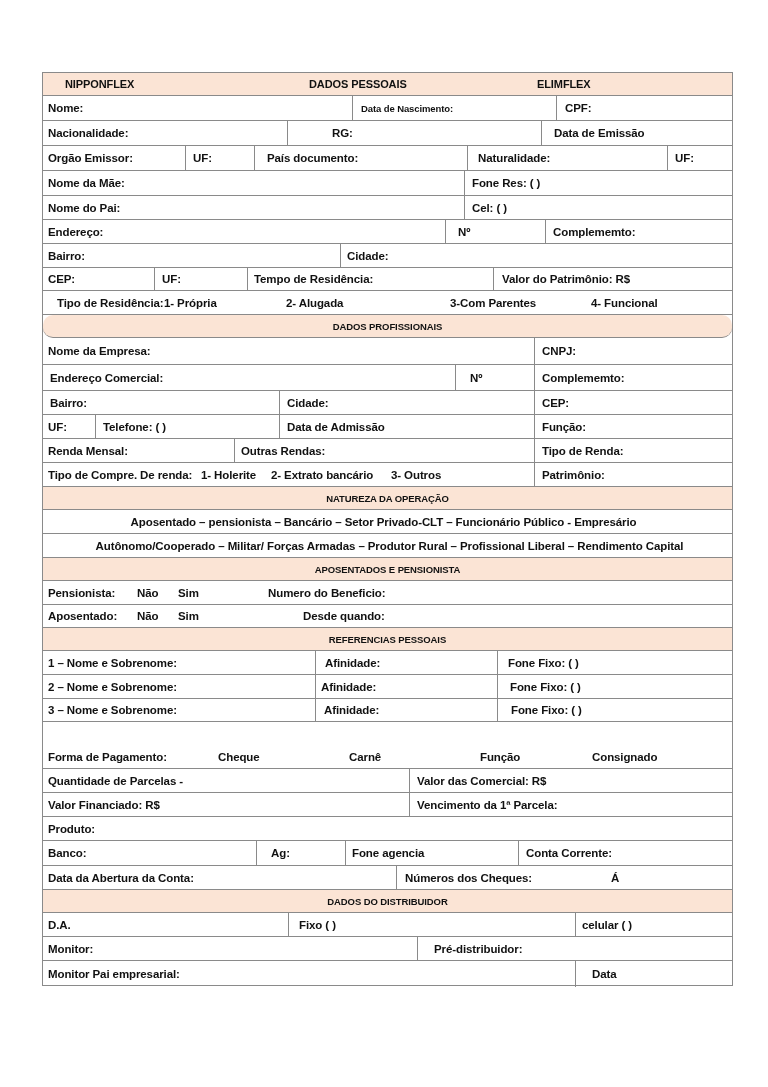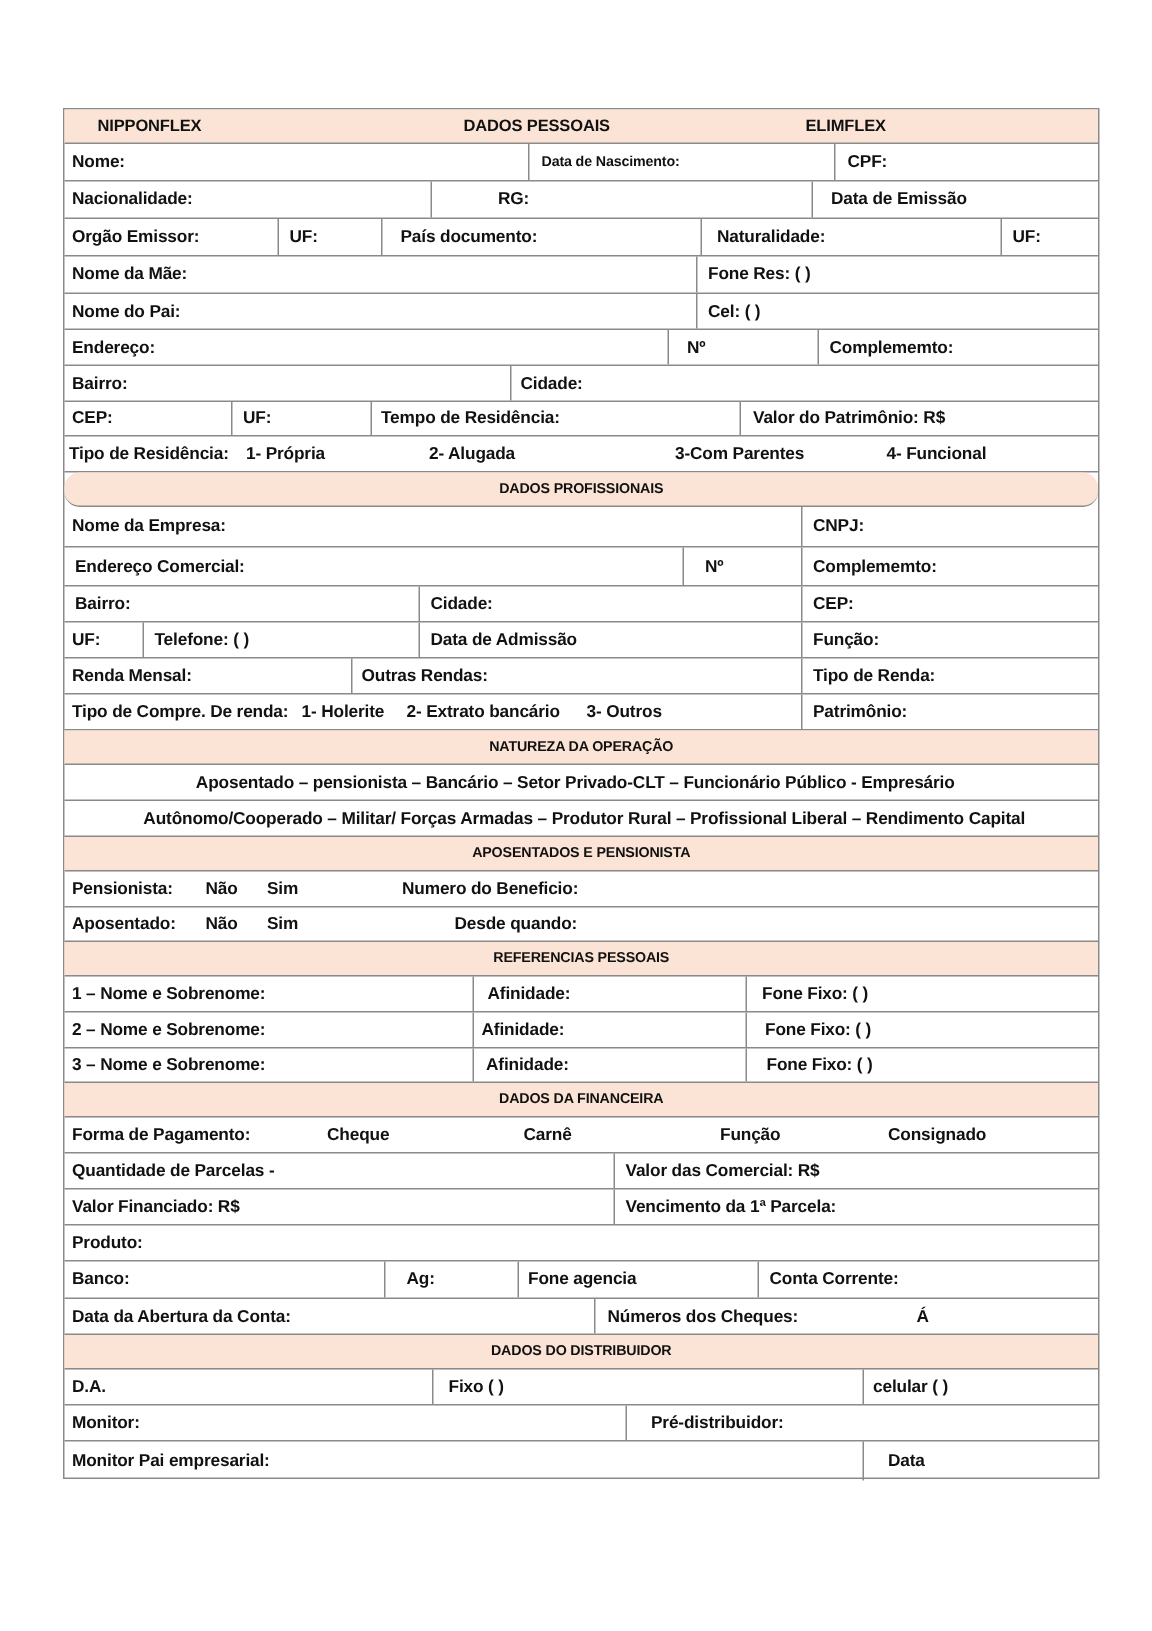--- a/index.html
+++ b/index.html
@@ -119,21 +119,21 @@
       </div>
     <div class="cell" style="left:450px;right:0;">
         <span class="lbl" style="left:8px;">Valor do Patrimônio: R$</span>
       </div>
     <div class="cell" style="left:204px;width:246px;">
         <span class="lbl" style="left:6px;">Tempo de Residência:</span>
       </div>
   </div>
 
   <div class="row" style="top:218px;height:24px;">
-    <span class="lbl" style="left:3px;">Tipo de Residência:</span>
+    <span class="lbl" style="left:14px;">Tipo de Residência:</span>
     <span class="lbl" style="left:121px;">1- Própria</span>
     <span class="lbl" style="left:243px;">2- Alugada</span>
     <span class="lbl" style="left:407px;">3-Com Parentes</span>
     <span class="lbl" style="left:548px;">4- Funcional</span>
   </div>
 
   <div class="row hdr" style="top:242px;height:23px;border-radius:10px;">
     <span class="lbl center">DADOS PROFISSIONAIS</span>
   </div>
 
@@ -265,23 +265,20 @@
         <span class="lbl" style="left:5px;">3 – Nome e Sobrenome:</span>
       </div>
     <div class="cell" style="left:272px;width:182px;">
         <span class="lbl" style="left:8px;">Afinidade:</span>
       </div>
     <div class="cell" style="left:454px;right:0;">
         <span class="lbl" style="left:13px;">Fone Fixo: (    )</span>
       </div>
   </div>
 
-  <div class="row hdr" style="top:649px;height:23px;">
-    <span class="lbl center">DADOS DA FINANCEIRA</span>
-  </div>
   <div class="row" style="top:672px;height:24px;">
     <span class="lbl" style="left:5px;">Forma de Pagamento:</span>
     <span class="lbl" style="left:175px;">Cheque</span>
     <span class="lbl" style="left:306px;">Carnê</span>
     <span class="lbl" style="left:437px;">Função</span>
     <span class="lbl" style="left:549px;">Consignado</span>
   </div>
   <div class="row" style="top:696px;height:24px;">
     <div class="cell first" style="left:0;width:366px;">
         <span class="lbl" style="left:5px;">Quantidade de Parcelas -</span>
@@ -306,21 +303,21 @@
   <div class="row" style="top:768px;height:25px;">
     <div class="cell first" style="left:0;width:213px;">
         <span class="lbl" style="left:5px;">Banco:</span>
       </div>
     <div class="cell" style="left:213px;width:89px;">
         <span class="lbl" style="left:14px;">Ag:</span>
       </div>
     <div class="cell" style="left:302px;width:173px;padding-left:27px;">
         <span class="lbl" style="left:6px;">Fone agencia</span>
       </div>
-    <div class="cell" style="left:462px;right:0;">
+    <div class="cell" style="left:475px;right:0;">
         <span class="lbl" style="left:7px;">Conta Corrente:</span>
       </div>
   </div>
   <div class="row" style="top:793px;height:24px;">
     <div class="cell first" style="left:0;width:353px;">
         <span class="lbl" style="left:5px;">Data da Abertura da Conta:</span>
       </div>
     <div class="cell" style="left:353px;right:0;">
       <span class="lbl" style="left:8px;">Números dos Cheques:</span>
       <span class="lbl" style="left:214px;">Á</span>

